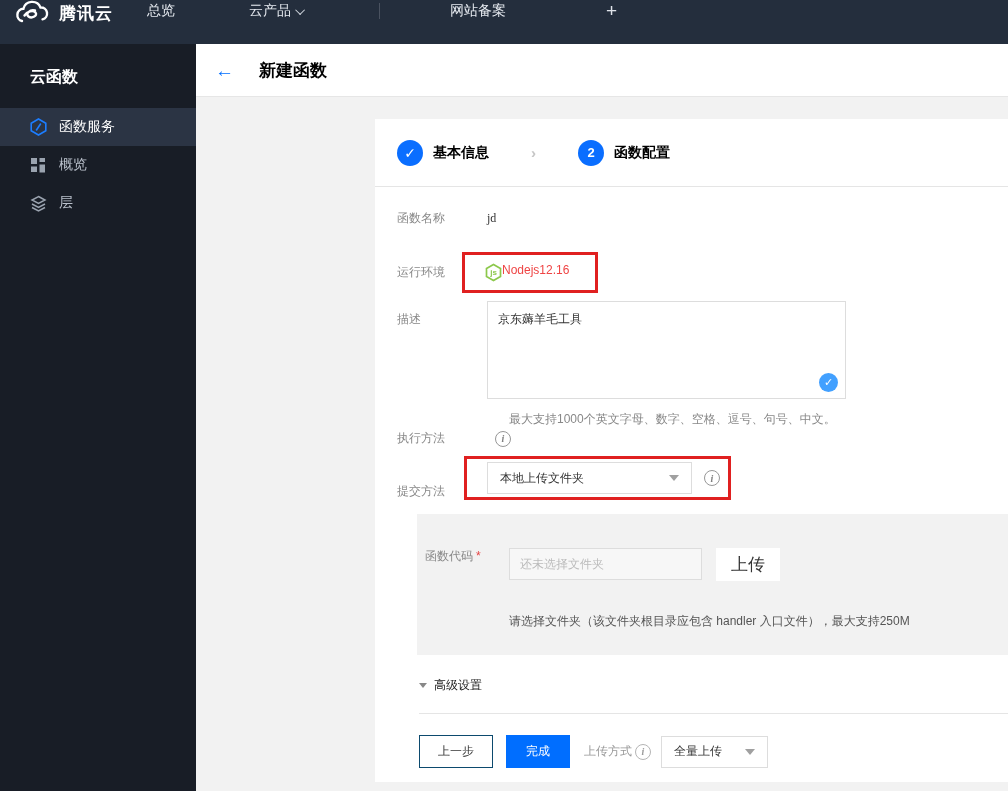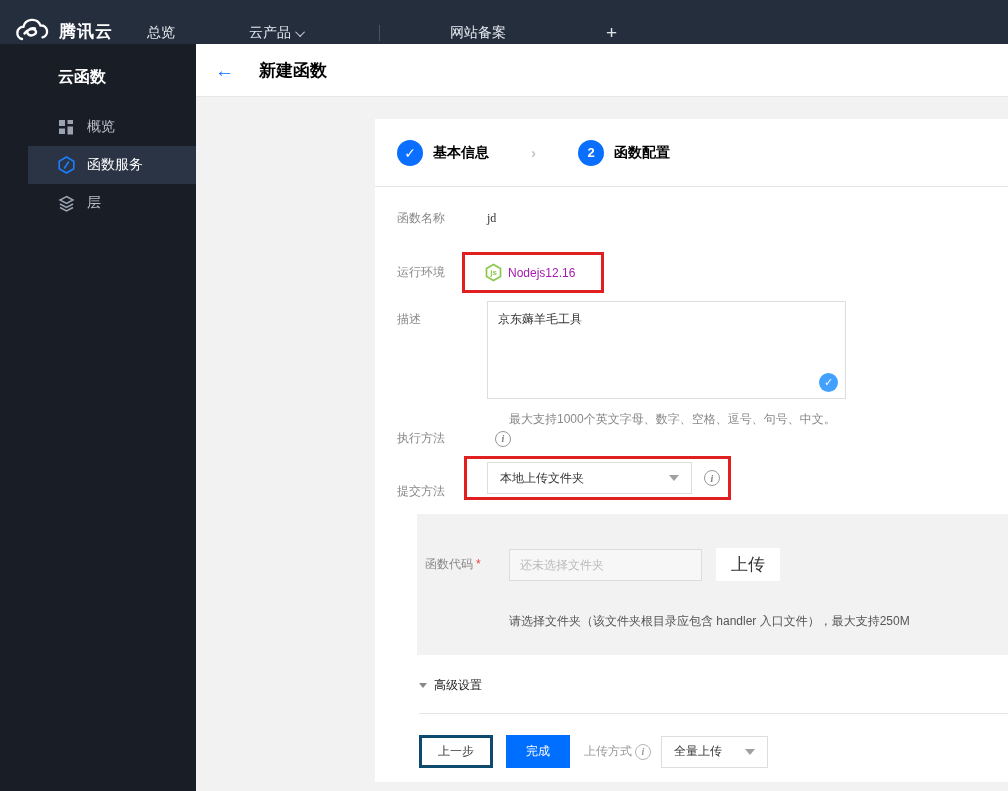--- a/index.html
+++ b/index.html
@@ -1,32 +1,32 @@
 <!DOCTYPE html>
 <html><head>
 <meta charset="utf-8">
 <style>
   * { margin:0; padding:0; box-sizing:border-box; }
   html,body { width:1008px; height:791px; overflow:hidden;
     font-family:"Liberation Sans","DejaVu Sans",sans-serif; background:#f2f2f2; }
 
   
   .topbar { position:absolute; top:0; left:0; width:1008px; height:44px;
-    background:#242e3d; display:flex; align-items:flex-end; color:#fff; z-index:30; }
+    background:#242e3d; display:flex; align-items:flex-start; color:#fff; z-index:30; }
   .logo-wrap { display:flex; align-items:center; padding-left:14px; }
   .brand { font-size:17px; font-weight:bold; margin-left:9px; letter-spacing:1px; }
   .topnav { display:flex; align-items:center; margin-left:34px; font-size:14px; color:#e6eaf0;gap:44px; }
   .topnav .nav-item { margin-right:30px; cursor:pointer; display:flex; align-items:center; }
   .chev-down { width:7px; height:7px; border-left:1.5px solid #cfd5de; border-bottom:1.5px solid #cfd5de;
     transform:rotate(-45deg) translateY(-2px); margin-left:7px; }
   .nav-sep { width:1px; height:16px; background:#4a5260; margin:0 26px 0 0; }
   .nav-plus { font-size:19px; color:#dfe3ea; margin-left:26px; font-weight:normal; }
 
   
-  .sidebar { position:absolute; top:44px; left:0; width:196px; height:747px; background:#181d26; z-index:20;padding-left:28px; }
+  .sidebar { position:absolute; top:44px; left:0; width:196px; height:747px; background:#181d26; z-index:20; }
   .side-title { color:#fff; font-size:16px; font-weight:bold; padding:23px 0 20px 30px; }
   .side-item { height:38px; display:flex; align-items:center; padding-left:30px;
     color:#b9c0cb; font-size:14px; cursor:pointer; }
   .side-item .s-icon { width:17px; height:18px; margin-right:12px; display:flex; align-items:center; }
   .side-item.selected { background:#2b3444; color:#fff; }
 
   
   .main { position:absolute; left:196px; top:44px; width:812px; height:747px; background:#f2f2f2; }
   .page-header { height:53px; background:#fff; border-bottom:1px solid #e6e6e6;
     display:flex; align-items:center; padding-left:19px; }
@@ -44,22 +44,22 @@
   .step-label { font-size:14px; font-weight:bold; color:#000; margin-left:10px; }
   .step-chevron { margin:0 42px; color:#c6c6c6; font-size:15px; font-weight:bold; }
 
   
   .form { padding:23px 0 0 22px; font-size:12px; color:#333; }
   .form-row { display:flex; align-items:center; }
   .form-label { width:90px; color:#888; flex:none; }
   .row-name { margin-bottom:25px;font-family:Liberation Serif, serif; }
   .row-runtime { margin-bottom:8px; align-items:center; }
   .red-box { border:3px solid #e02020; }
-  .rt-box { display:flex; align-items:center; padding:8px 26px 8px 20px; margin-left:-25px; }
-  .rt-text { margin-left:6px; color:#a21caf; }
+  .rt-box { display:flex; align-items:flex-start; padding:8px 26px 8px 20px; margin-left:-25px; }
+  .rt-text { margin-left:0; color:#ef4444; }
   .row-desc { align-items:flex-start; }
   .desc-wrap { position:relative; }
   textarea.desc { width:359px; height:98px; border:1px solid #ddd; resize:none;
     font-family:inherit; font-size:12px; color:#333; padding:9px 10px; outline:none; }
   .valid-check { position:absolute; right:8px; bottom:10px; width:19px; height:19px; border-radius:50%;
     background:#42a0ff; color:#fff; font-size:11px; display:flex; align-items:center; justify-content:center; }
   .desc-hint { color:#888; margin:9px 0 2px 112px; }
   .row-handler { margin-bottom:9px; align-items:center; }
   .hd-box { display:flex; align-items:center; padding:10px 17px 10px 19px; margin-left:-22px; }
   input.txt { width:198px; height:32px; border:1px solid #ddd; font-family:inherit; font-size:12px;
@@ -72,38 +72,38 @@
   .sb-box { display:flex; align-items:center; padding:3px 8px 3px 20px; margin-left:-23px; }
   .select { height:32px; border:1px solid #ddd; background:#fff; display:flex; align-items:center;
     justify-content:space-between; padding:0 12px; cursor:pointer; color:#333; }
   .sel-submit { width:205px; }
   .caret { width:0; height:0; border-left:5px solid transparent; border-right:5px solid transparent;
     border-top:6px solid #a0a0a0; }
   .sb-info { margin-left:12px; }
 
   
   .code-section { margin:14px 0 0 20px; background:#f2f2f2; padding:34px 0 25px 8px; }
-  .code-row { display:flex; align-items:center; }
+  .code-row { display:flex; }
   .code-label { width:84px; color:#888; flex:none; }
   .req { color:#e54545; margin-left:3px; }
   input.code-input { width:193px; height:32px; border:1px solid #ddd; background:#f7f7f7;
     font-family:inherit; font-size:12px; padding:0 10px; color:#333; outline:none; }
   input.code-input::placeholder { color:#bbb; }
   .upload-btn { width:64px; height:33px; background:#fff; border:none; font-family:inherit;
     font-size:17px; color:#333; margin-left:14px; cursor:pointer; }
   .code-hint { color:#555; margin:32px 0 0 84px; }
 
   
   .advanced { display:flex; align-items:center; margin:22px 0 0 22px; font-size:12px; color:#222; cursor:pointer; }
   .tri-down { width:0; height:0; border-left:4px solid transparent; border-right:4px solid transparent;
     border-top:5px solid #888; margin-right:7px; }
   .panel-divider { border-top:1px solid #e5e5e5; margin:19px 0 0 22px; }
   .footer { display:flex; align-items:center; margin:21px 0 0 22px; font-size:12px; }
   .btn { height:33px; font-family:inherit; font-size:12px; cursor:pointer; }
-  .btn-prev { width:74px; background:#fff; border:3px solid #0c4a6e; color:#333; }
+  .btn-prev { width:74px; background:#fff; border:1px solid #0c4a6e; color:#333; }
   .btn-finish { width:64px; background:#006eff; border:none; color:#fff; margin-left:13px; }
   .upmode { display:flex; align-items:center; color:#999; margin-left:14px; }
   .upmode .info-icon { margin-left:3px; border-color:#b5b5b5; color:#9b9b9b; }
   .sel-upmode { width:107px; margin-left:10px; }
 </style>
 </head>
 <body>
 
 <div class="topbar">
   <div class="logo-wrap">
@@ -126,39 +126,39 @@
     <span class="nav-sep"></span>
     <span class="nav-item">
       <span>网站备案</span>
     </span>
     <span class="nav-plus">+</span>
   </div>
 </div>
 
 <div class="sidebar">
   <div class="side-title">云函数</div>
+  <div class="side-item selected">
+    <span class="s-icon">
+      <svg width="17" height="18" viewBox="0 0 17 18">
+        <polygon points="8.5,1 15.8,5.2 15.8,12.8 8.5,17 1.2,12.8 1.2,5.2" fill="none" stroke="#1c7dff" stroke-width="1.6"></polygon>
+        <line x1="10.8" y1="5.5" x2="6.2" y2="12.5" stroke="#1c7dff" stroke-width="1.6"></line>
+      </svg>
+    </span>
+    <span>函数服务</span>
+  </div>
   <div class="side-item">
     <span class="s-icon">
       <svg width="16" height="16" viewBox="0 0 16 16">
         <rect x="1" y="1" width="6" height="6" fill="#9aa3af"></rect>
         <rect x="9.5" y="1" width="5.5" height="4" fill="#9aa3af"></rect>
         <rect x="1" y="9.5" width="6" height="5.5" fill="#9aa3af"></rect>
         <rect x="9.5" y="7.5" width="5.5" height="8" fill="#9aa3af"></rect>
       </svg>
     </span>
     <span>概览</span>
-  </div>
-  <div class="side-item selected">
-    <span class="s-icon">
-      <svg width="17" height="18" viewBox="0 0 17 18">
-        <polygon points="8.5,1 15.8,5.2 15.8,12.8 8.5,17 1.2,12.8 1.2,5.2" fill="none" stroke="#1c7dff" stroke-width="1.6"></polygon>
-        <line x1="10.8" y1="5.5" x2="6.2" y2="12.5" stroke="#1c7dff" stroke-width="1.6"></line>
-      </svg>
-    </span>
-    <span>函数服务</span>
   </div>
   <div class="side-item">
     <span class="s-icon">
       <svg width="17" height="17" viewBox="0 0 17 17">
         <polygon points="8.5,1.5 15,5 8.5,8.5 2,5" fill="none" stroke="#9aa3af" stroke-width="1.5"></polygon>
         <polyline points="2,9 8.5,12.5 15,9" fill="none" stroke="#9aa3af" stroke-width="1.5"></polyline>
         <polyline points="2,12.5 8.5,16 15,12.5" fill="none" stroke="#9aa3af" stroke-width="1.5"></polyline>
       </svg>
     </span>
     <span>层</span>

